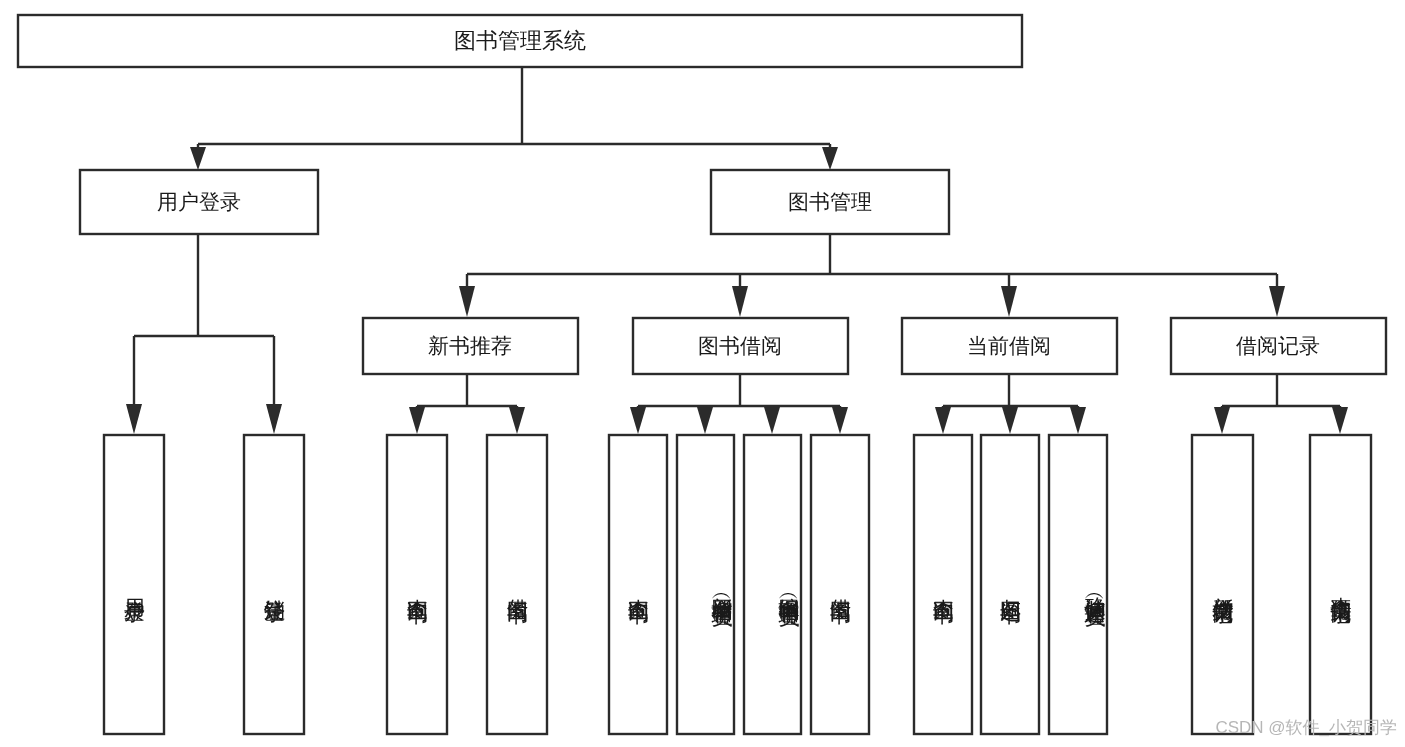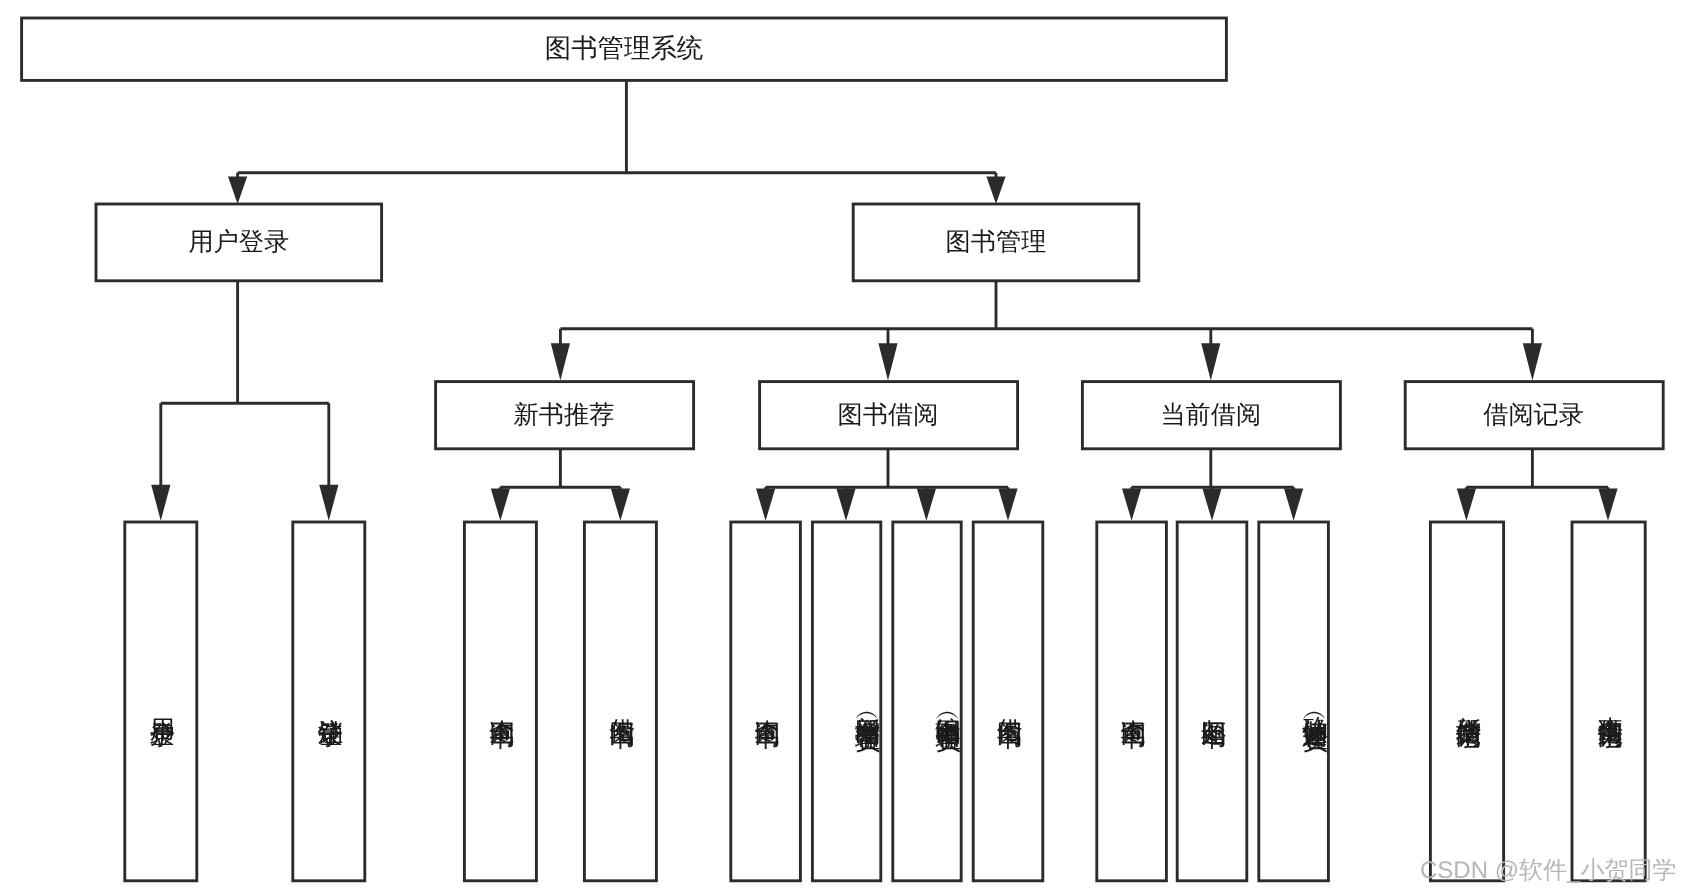--- a/index.html
+++ b/index.html
@@ -63,21 +63,21 @@
     color: #1a1a1a;
     letter-spacing: 1.5px;
     white-space: nowrap;
     pointer-events: none;
   }
   .watermark {
     position: absolute;
     right: 8px;
     bottom: 8px;
     font-family: "Liberation Sans", "DejaVu Sans", sans-serif;
-    font-size: 20px;
+    font-size: 17px;
     color: #b6b6b6;
     white-space: nowrap;
     user-select: none;
   }
 </style>
 </head>
 <body>
 
 <div id="diagram-root">
 

